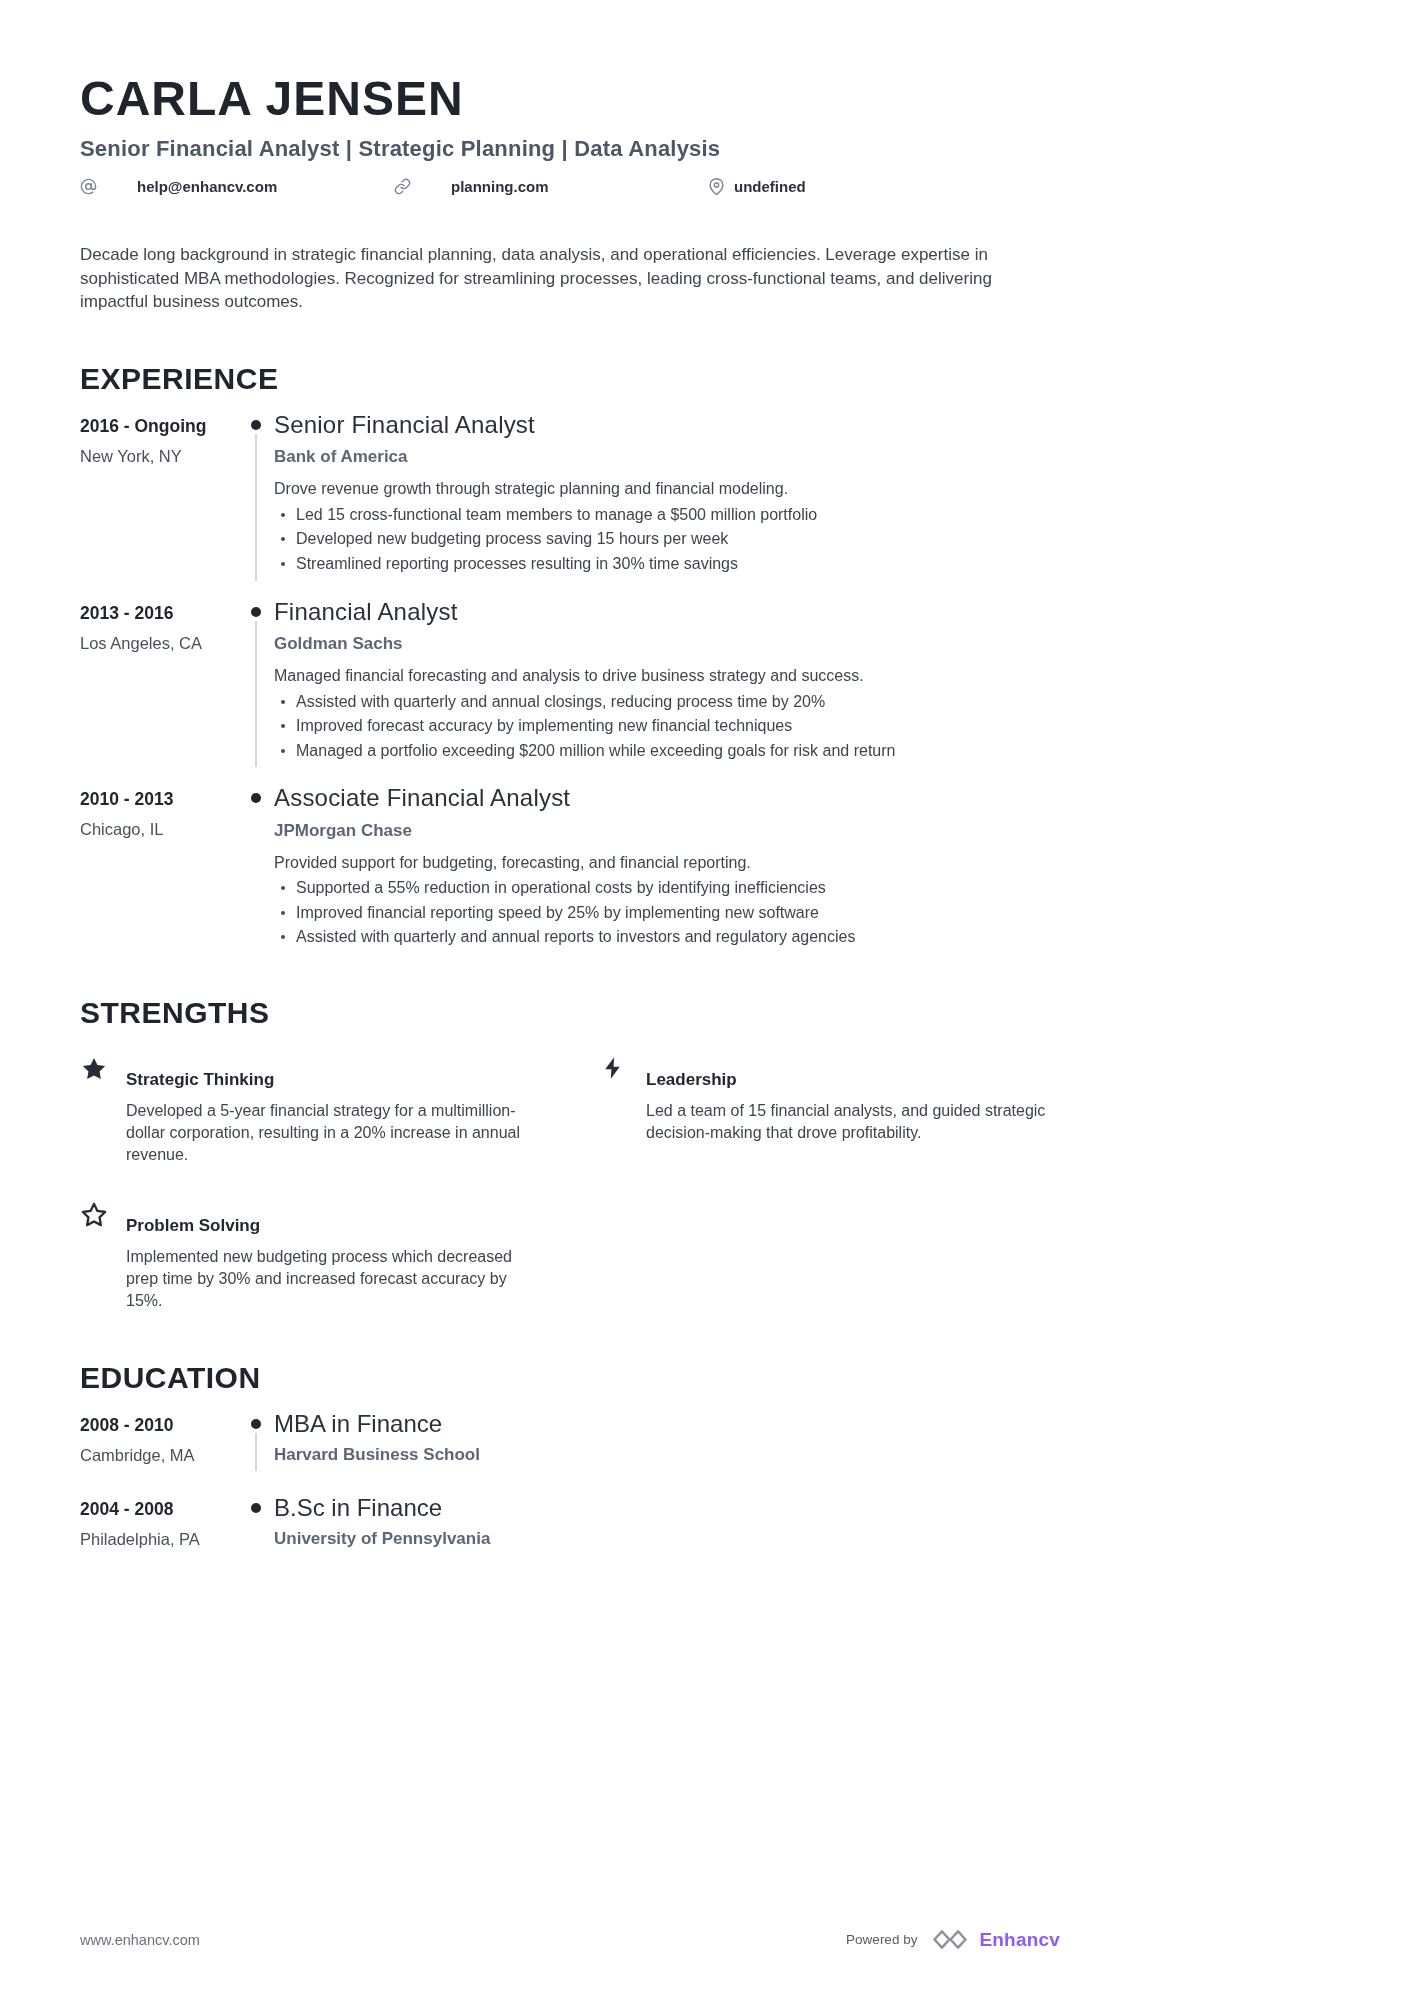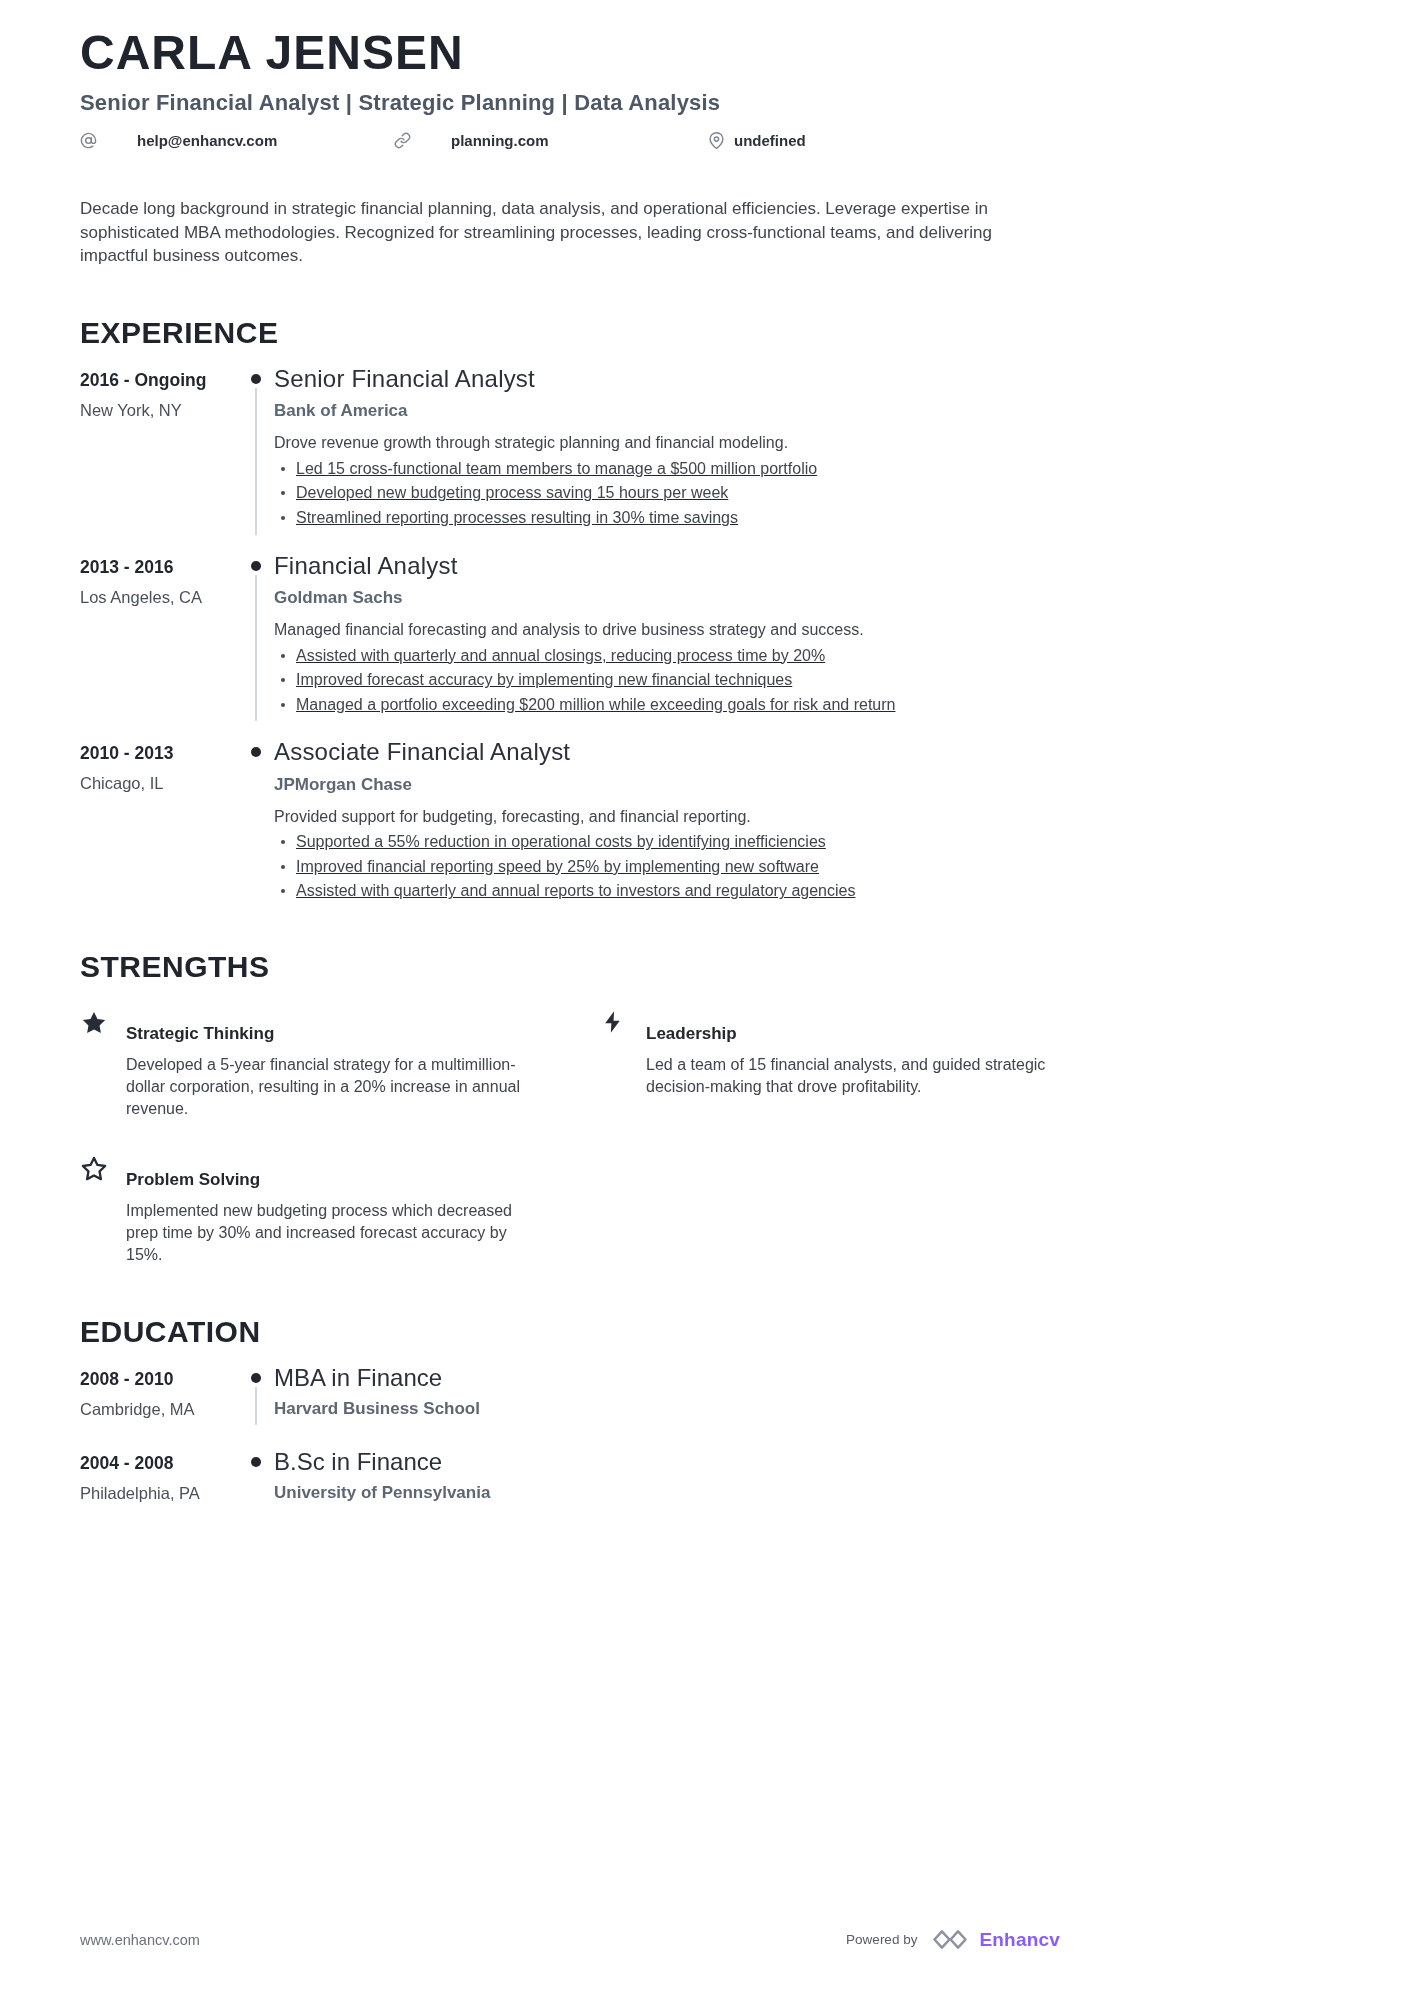--- a/index.html
+++ b/index.html
@@ -1,19 +1,19 @@
 <!DOCTYPE html>
 <html><head>
 <meta charset="utf-8">
 <style>
   * { box-sizing: border-box; }
   html, body { margin: 0; padding: 0; background: #ffffff; }
   .page {
     width: 1140px; height: 1995px; position: relative; overflow: hidden;
-    background: #ffffff; padding: 28px 80px 0;
+    background: #ffffff; padding: 74px 80px 0;
     font-family: "Liberation Sans", "DejaVu Sans", sans-serif;
     color: #22262f;
   }
   
   .name { font-size: 48px; font-weight: 800; letter-spacing: 1px; color: #20242d; margin: 0; line-height: 1.05; }
   .headline { margin-top: 12px; font-size: 22px; font-weight: 700; color: #4d5765; letter-spacing: 0.2px; }
   .contacts { display: flex; margin-top: 16px; align-items: center; }
   .contact { display: flex; align-items: center; gap: 9px; width: 314px; font-size: 15px; font-weight: 700; color: #2c313b; }
   .contact .cicon { color: #7e8693; display: inline-flex; align-items: center; }
   .contact.link-like { cursor: pointer; gap: 40px; }
@@ -26,21 +26,21 @@
   .titem:last-child { padding-bottom: 0; }
   .dates { font-size: 17.5px; font-weight: 700; color: #22262f; padding-top: 4px; }
   .loc { font-size: 16.5px; color: #4a505b; margin-top: 10px; }
   .gutter { position: relative; }
   .dot { position: absolute; top: 8px; left: 50%; transform: translateX(-50%); width: 10px; height: 10px; border-radius: 50%; background: #23262e; }
   .tline { position: absolute; top: 22px; bottom: -6px; left: 50%; transform: translateX(-50%); width: 2px; background: #d4d7dd; }
   .titem:last-child .tline { display: none; }
   .role { font-size: 24px; font-weight: 500; color: #2b303a; margin: 0; letter-spacing: 0.2px; line-height: 1.1; }
   .company { font-size: 17px; font-weight: 700; color: #5d6673; margin-top: 9px; }
   .desc { font-size: 16px; color: #3f444e; line-height: 1.35; margin: 11px 0 4px; }
-  .bullets { list-style: none; margin: 2px 0 0; padding: 0; text-decoration: underline; }
+  .bullets { list-style: none; margin: 2px 0 0; padding: 0; }
   .bullets li { position: relative; padding-left: 22px; font-size: 16px; color: #3f444e; line-height: 1.35; margin-top: 3px; }
   .bullets li::before { content: ''; position: absolute; left: 7px; top: 9px; width: 4px; height: 4px; border-radius: 50%; background: #454b55; }
   
   .strengths-grid { display: grid; grid-template-columns: 1fr 1fr; column-gap: 60px; row-gap: 34px; margin-top: 24px; }
   .strength { display: grid; grid-template-columns: 46px 1fr; align-items: start; }
   .sicon { color: #272c36; padding-top: 1px; }
   .stitle { font-size: 17px; font-weight: 700; color: #23272f; margin: 16px 0 10px; }
   .stext { font-size: 16px; color: #3f444e; line-height: 1.38; margin: 0; max-width: 430px; }
   
   .degree { font-size: 24px; font-weight: 500; color: #2b303a; margin: 0; line-height: 1.1; }

